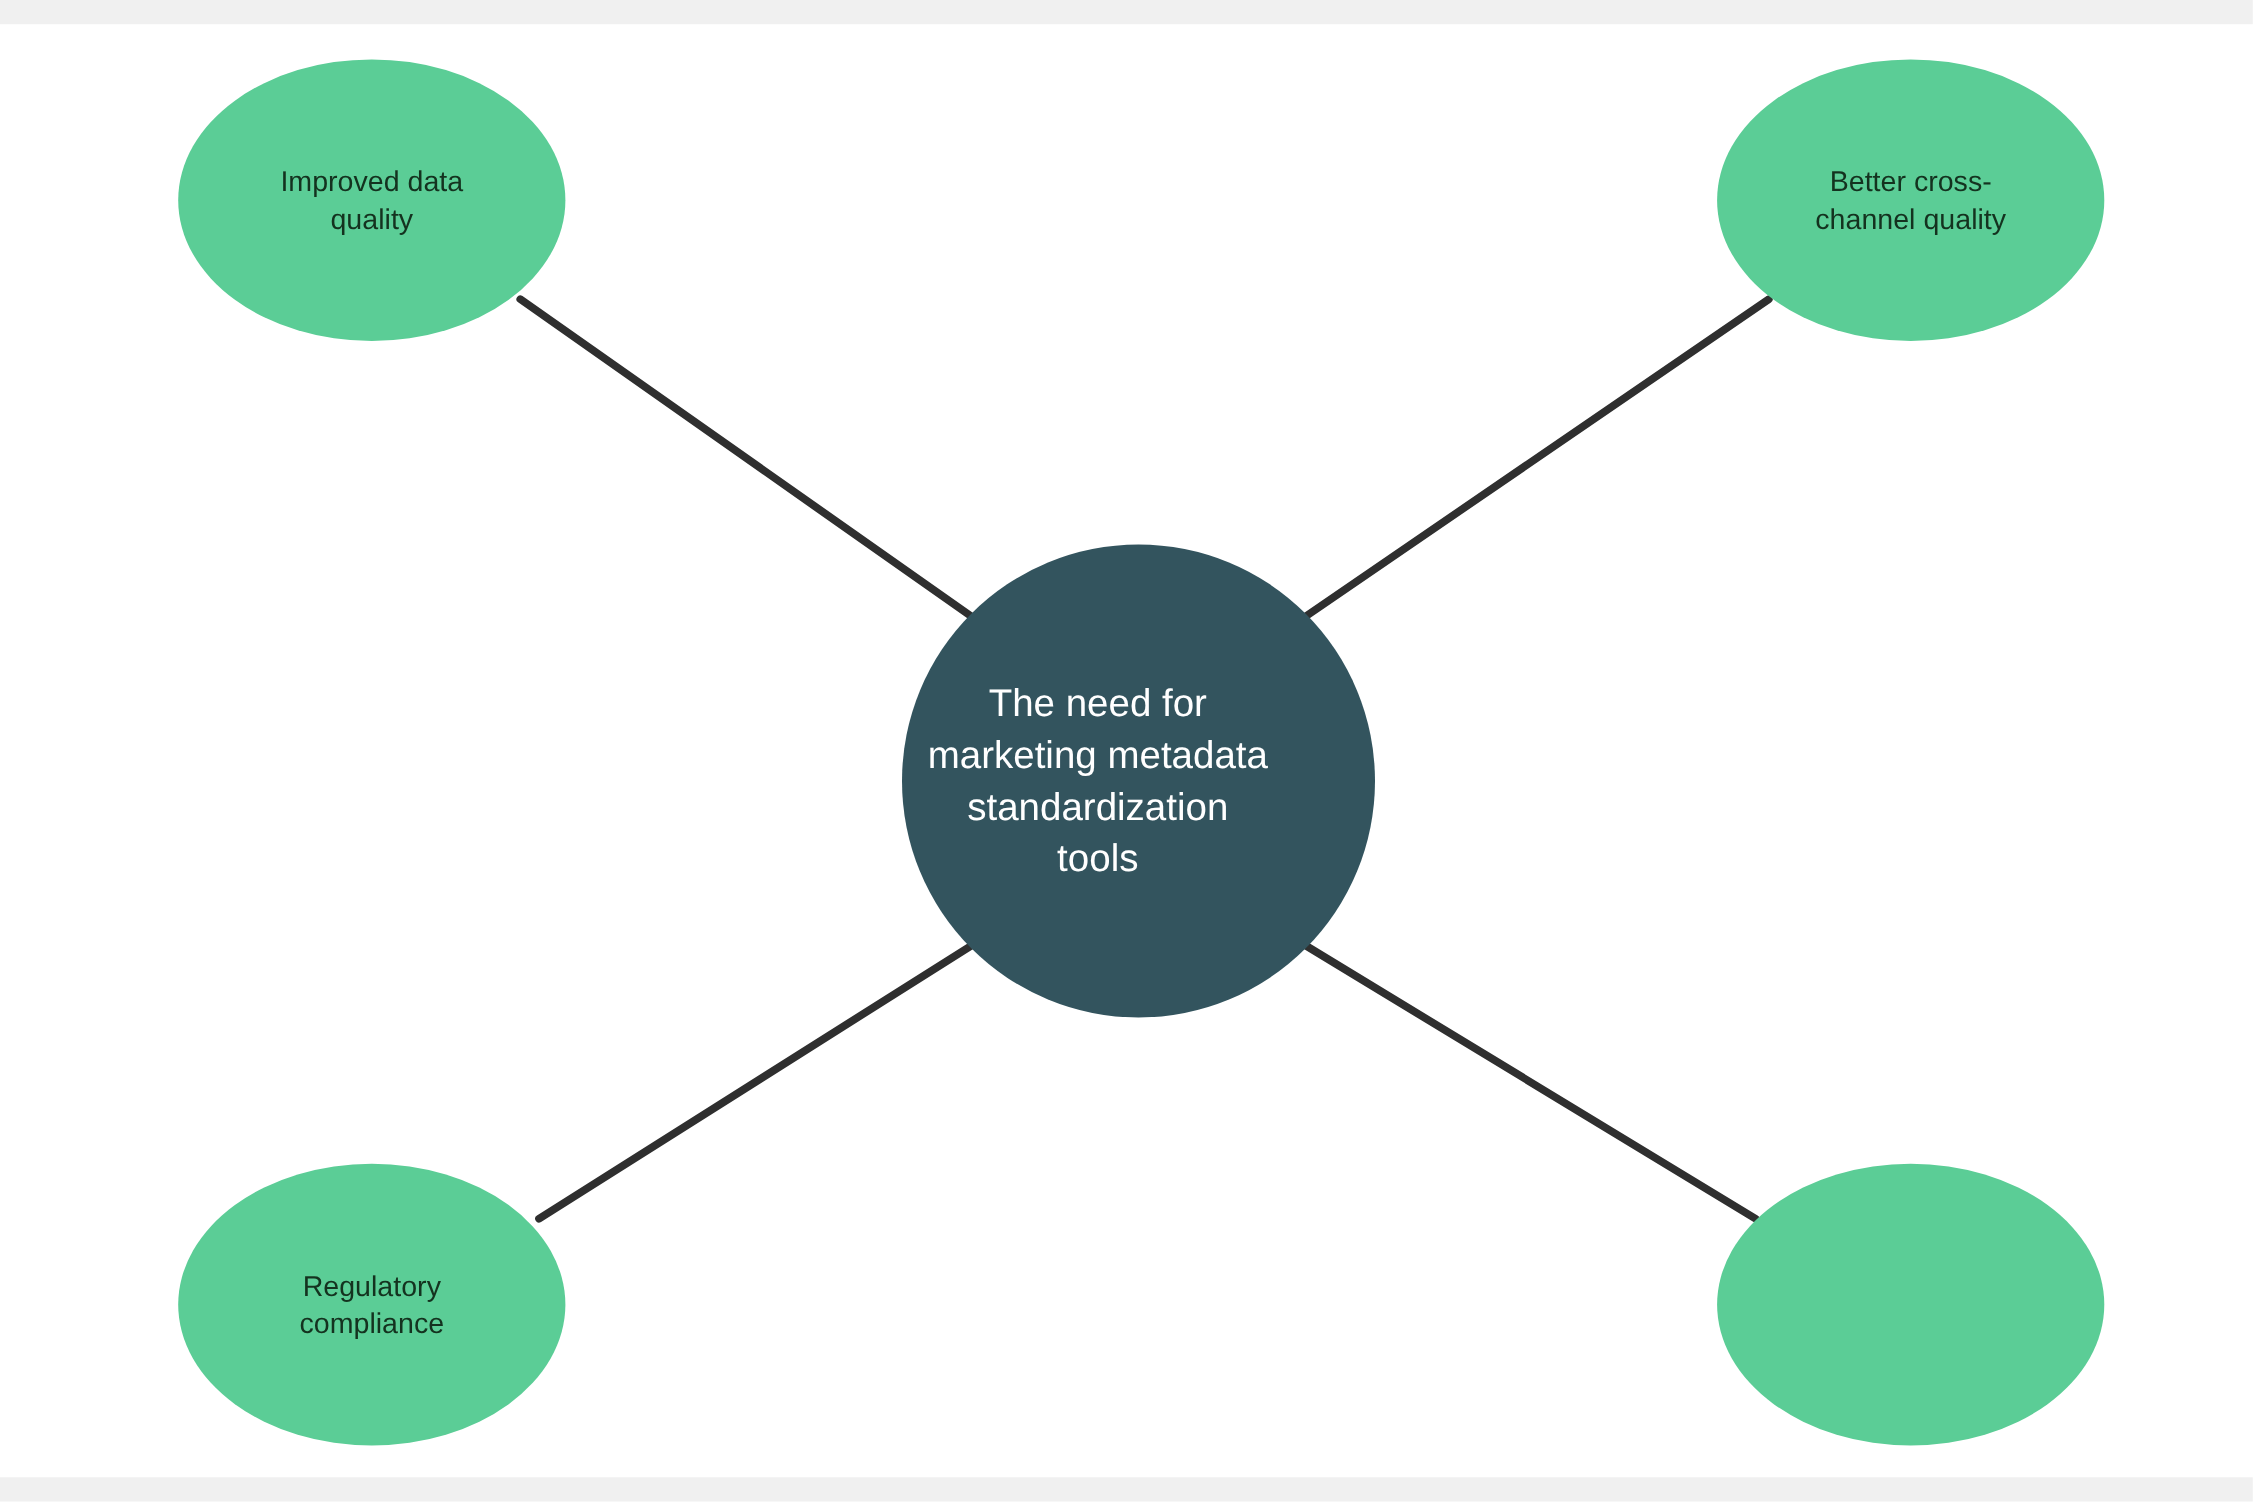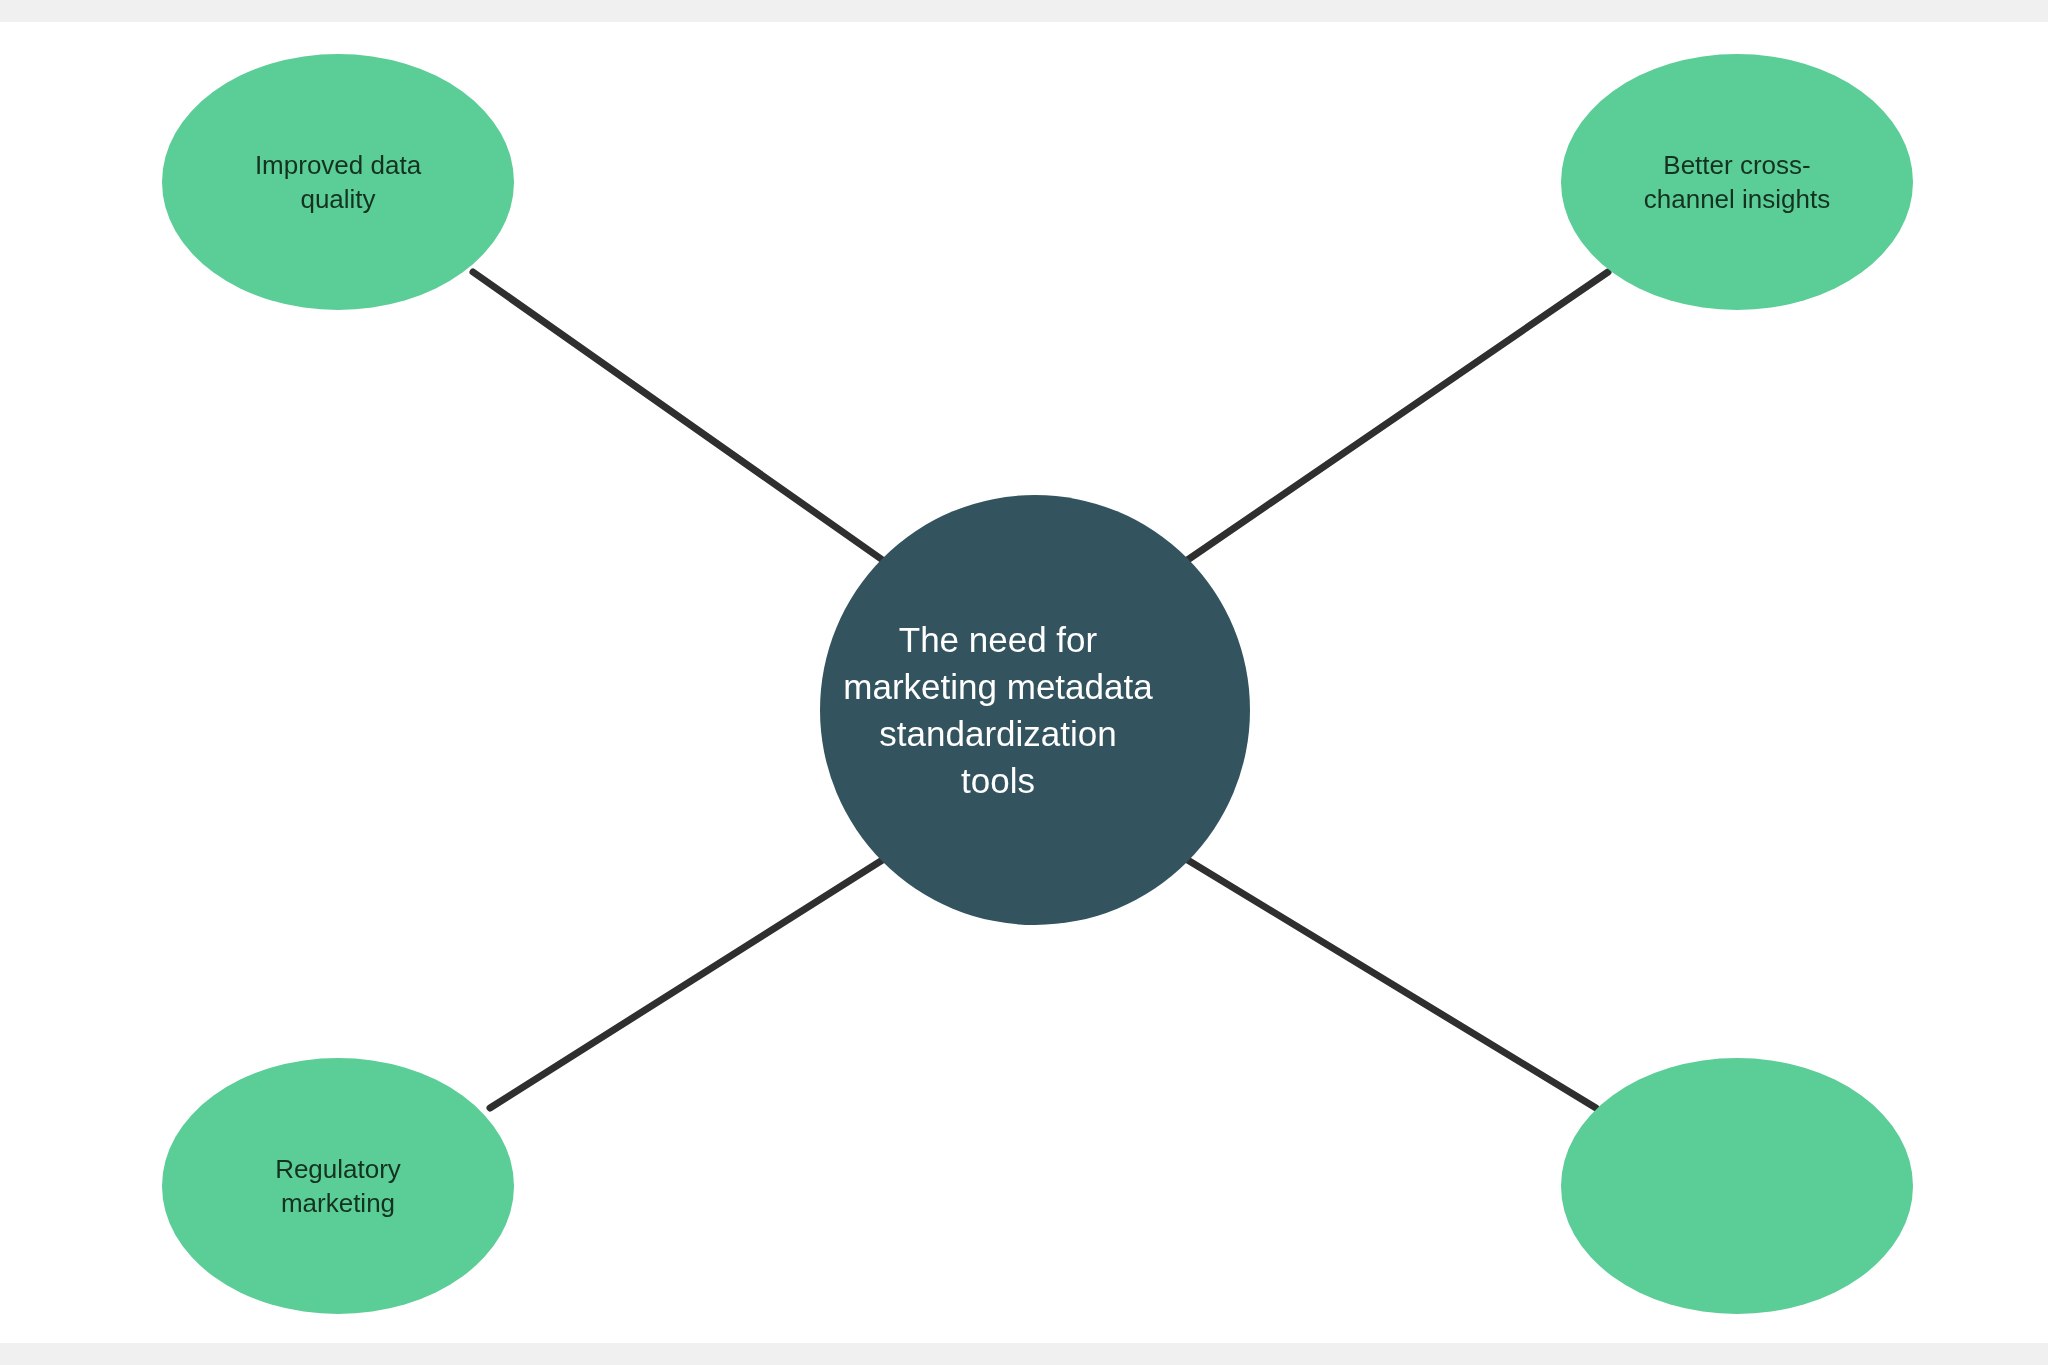--- a/index.html
+++ b/index.html
@@ -96,19 +96,19 @@
 
   <div class="node-label center-label" style="left: 783px; top: 495px; width: 430px; height: 430px; color: rgb(255, 255, 255);">The need for
 marketing metadata
 standardization
 tools</div>
 
   <div class="node-label leaf-label" style="left: 162px; top: 54px; width: 352px; height: 256px; color: rgb(20, 50, 31);">Improved data
 quality</div>
 
   <div class="node-label leaf-label" style="left: 1561px; top: 54px; width: 352px; height: 256px; color: rgb(20, 50, 31);">Better cross-
-channel insights</div>
+channel quality</div>
 
   <div class="node-label leaf-label" style="left: 162px; top: 1058px; width: 352px; height: 256px; color: rgb(20, 50, 31);">Regulatory
-marketing</div>
+compliance</div>
 
 
 </div>
 
 </body></html>

